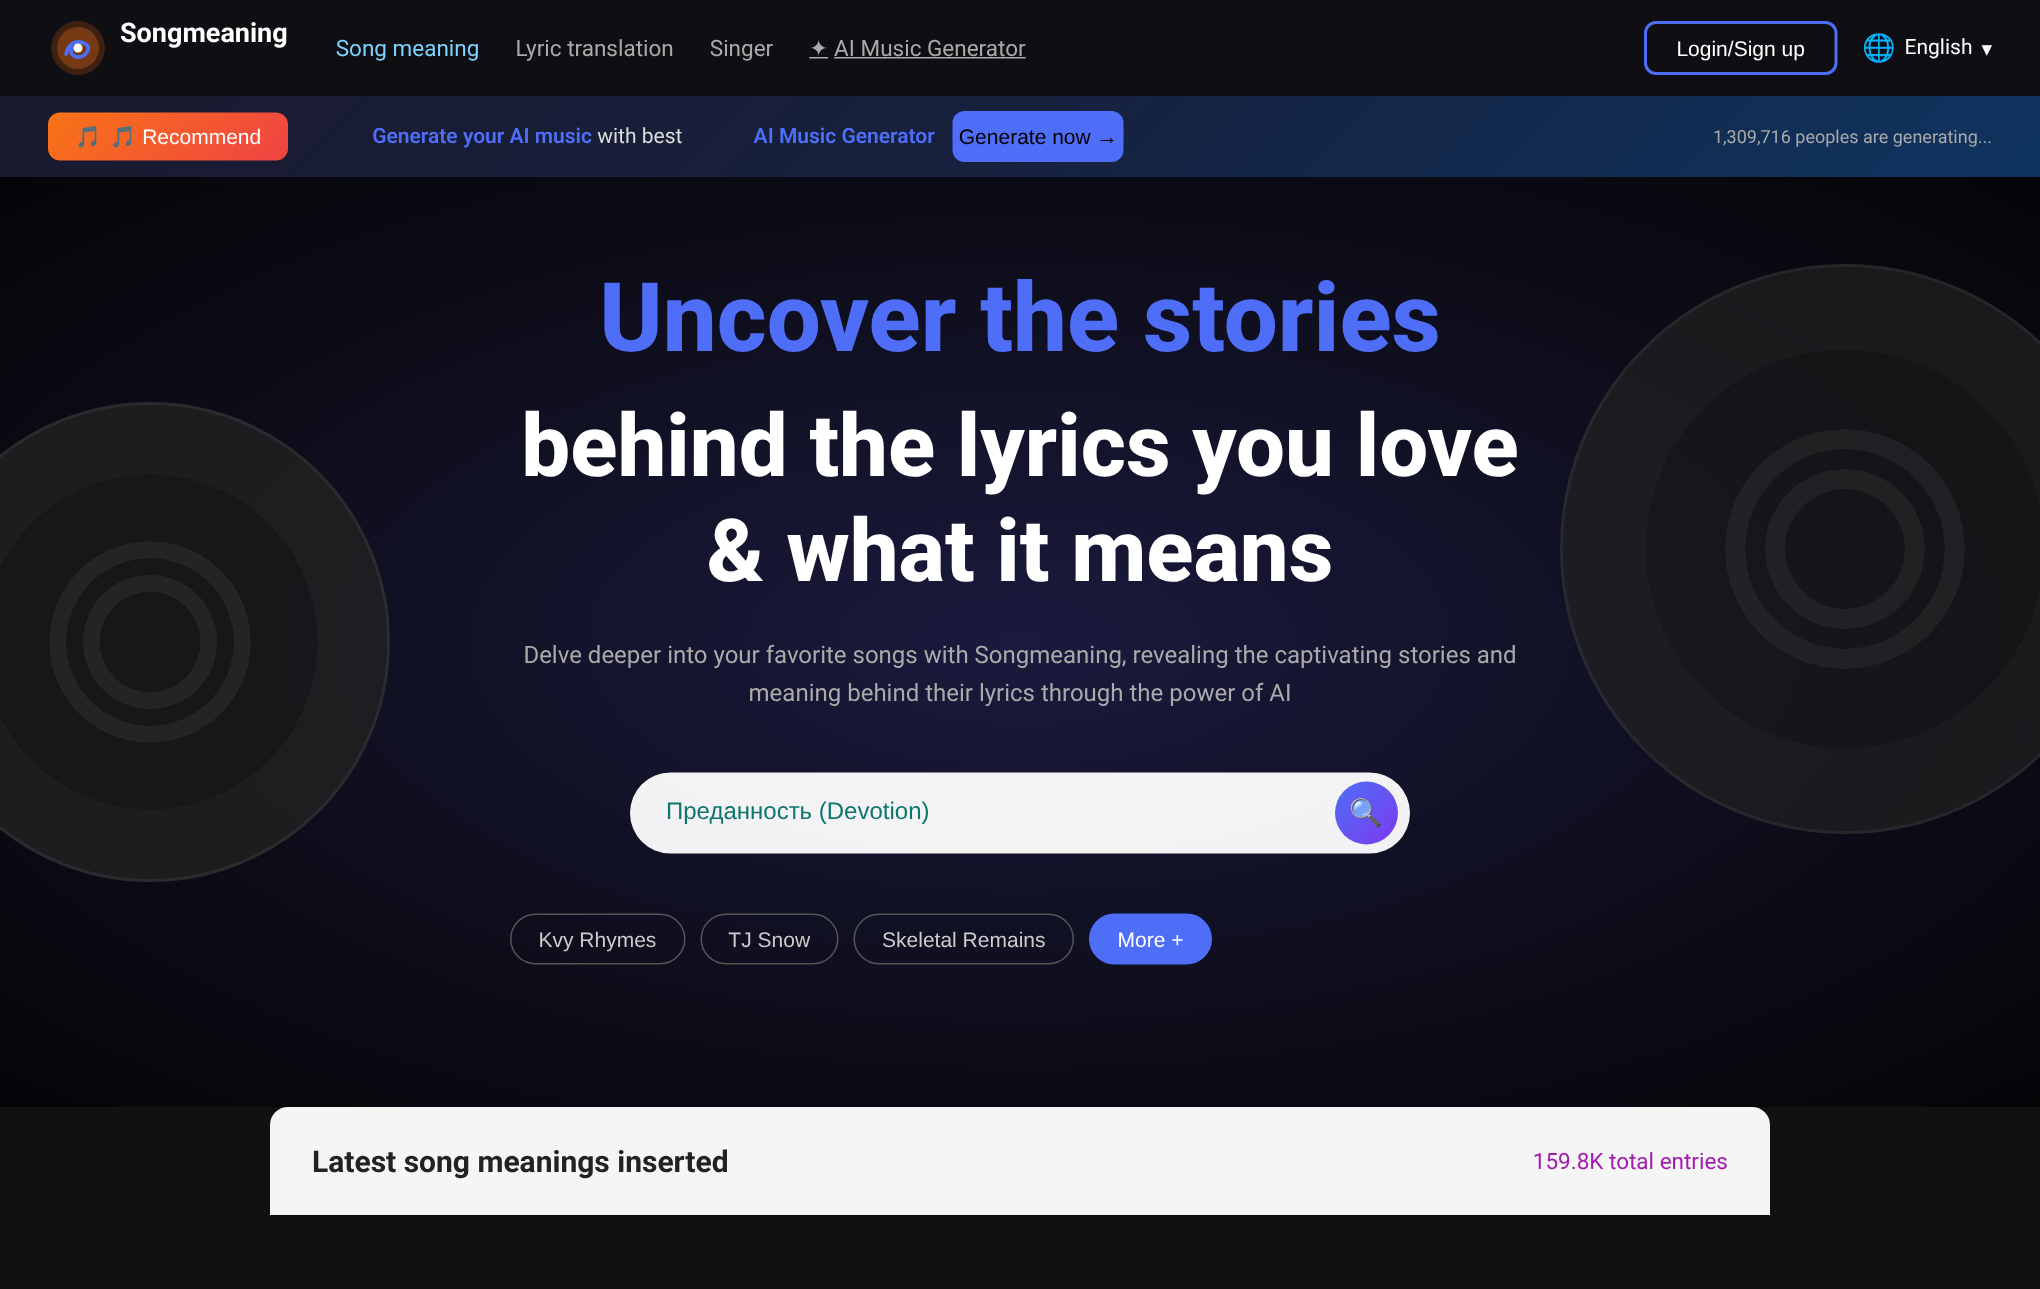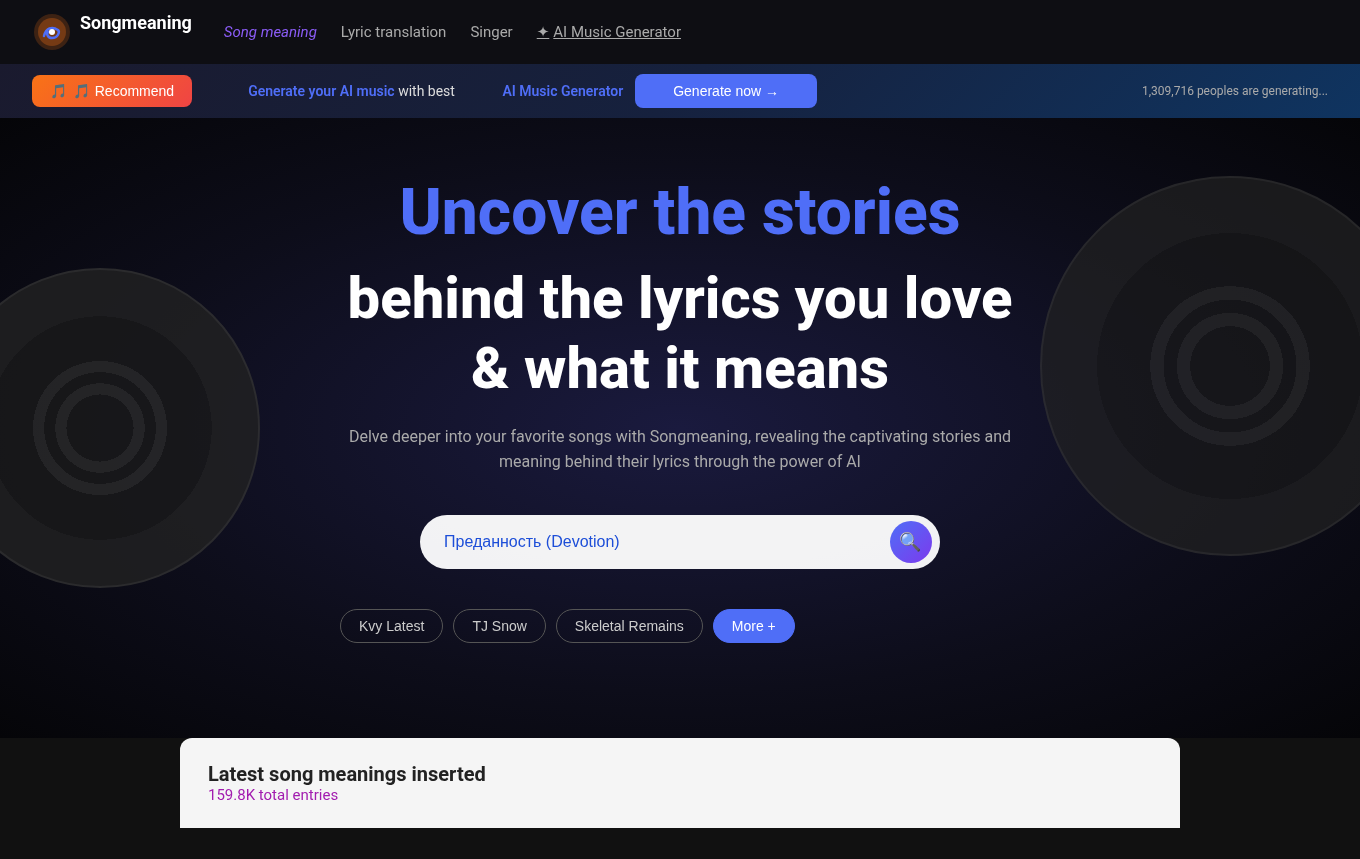--- a/index.html
+++ b/index.html
@@ -47,22 +47,21 @@
       align-items: center;
       gap: 24px;
     }
     .nav-link {
       color: #aaa;
       text-decoration: none;
       font-size: 15px;
       cursor: pointer;
     }
     .nav-link.active {
-      color: #8b5cf6;
-      font-style: italic;
+      color: #7dd3fc;
     }
     .nav-link-ai {
       display: flex;
       align-items: center;
       gap: 4px;
       color: #aaa;
       font-size: 15px;
       cursor: pointer;
     }
     .nav-right {
@@ -123,22 +122,22 @@
       color: #ddd;
     }
     .banner-text span.highlight {
       color: #4f6ef7;
       font-weight: 600;
       margin-left: 44px;
     }
     .generate-btn {
       background: #4f6ef7;
       border: none;
-      color: #ffffff;
-      padding: 9px 38px;
+      color: #000000;
+      padding: 9px 4px;
       border-radius: 8px;
       font-size: 14px;
       cursor: pointer;
       display: flex;
       align-items: center;
       gap: 6px;
     }
     .banner-right {
       color: #aaa;
       font-size: 12px;
@@ -237,21 +236,21 @@
       padding: 6px 8px 6px 24px;
       width: 100%;
       max-width: 520px;
       margin: 0 auto 40px;
     }
     .search-input {
       flex: 1;
       border: none;
       background: transparent;
       font-size: 16px;
-      color: #1d4ed8;
+      color: #0f766e;
       outline: none;
     }
     .search-btn {
       background: linear-gradient(135deg, #4f6ef7, #7c3aed);
       border: none;
       border-radius: 50%;
       width: 42px;
       height: 42px;
       display: flex;
       align-items: center;
@@ -302,21 +301,21 @@
       margin: 0 auto;
       max-width: 1000px;
       border-radius: 12px 12px 0 0;
       padding: 24px 28px;
       position: relative;
       z-index: 5;
     }
     .latest-header {
       display: flex;
       justify-content: space-between;
-      flex-direction: column;
+      align-items: center;
     }
     .latest-title {
       font-size: 20px;
       font-weight: 700;
       color: #222;
     }
     .latest-count {
       font-size: 15px;
       color: #a21caf;
     }
@@ -338,20 +337,28 @@
     <div class="nav-links">
       <a class="nav-link active" href="#">Song meaning</a>
       <a class="nav-link" href="#">Lyric translation</a>
       <a class="nav-link" href="#">Singer</a>
       <a class="nav-link-ai" href="#">
         <span>✦</span>
         <span>AI Music Generator</span>
       </a>
     </div>
   </div>
+  <div class="nav-right">
+    <button class="login-btn">Login/Sign up</button>
+    <div class="lang-selector">
+      <span class="globe-icon">🌐</span>
+      <span>English</span>
+      <span>▾</span>
+    </div>
+  </div>
 </nav>
 
 <div class="banner">
   <div class="banner-left">
     <button class="recommend-btn">
       <span>🎵</span>
       <span>🎵 Recommend</span>
     </button>
     <span class="banner-text">
       <span class="highlight">Generate your AI music</span>
@@ -380,21 +387,21 @@
 
     <div class="search-bar">
       <input class="search-input" type="text" value="Преданность (Devotion)" placeholder="Преданность (Devotion)" style="">
       <button class="search-btn">
         <span>🔍</span>
       </button>
     </div>
 
     <div class="tags-section">
       <div class="tags-row">
-        <button class="tag">Kvy Latest</button>
+        <button class="tag">Kvy Rhymes</button>
         <button class="tag">TJ Snow</button>
         <button class="tag">Skeletal Remains</button>
         <button class="tag more">More +</button>
       </div>
     </div>
   </div>
 </section>
 
 <div style="background: #111; padding: 0 180px;">
   <div class="latest-section">

